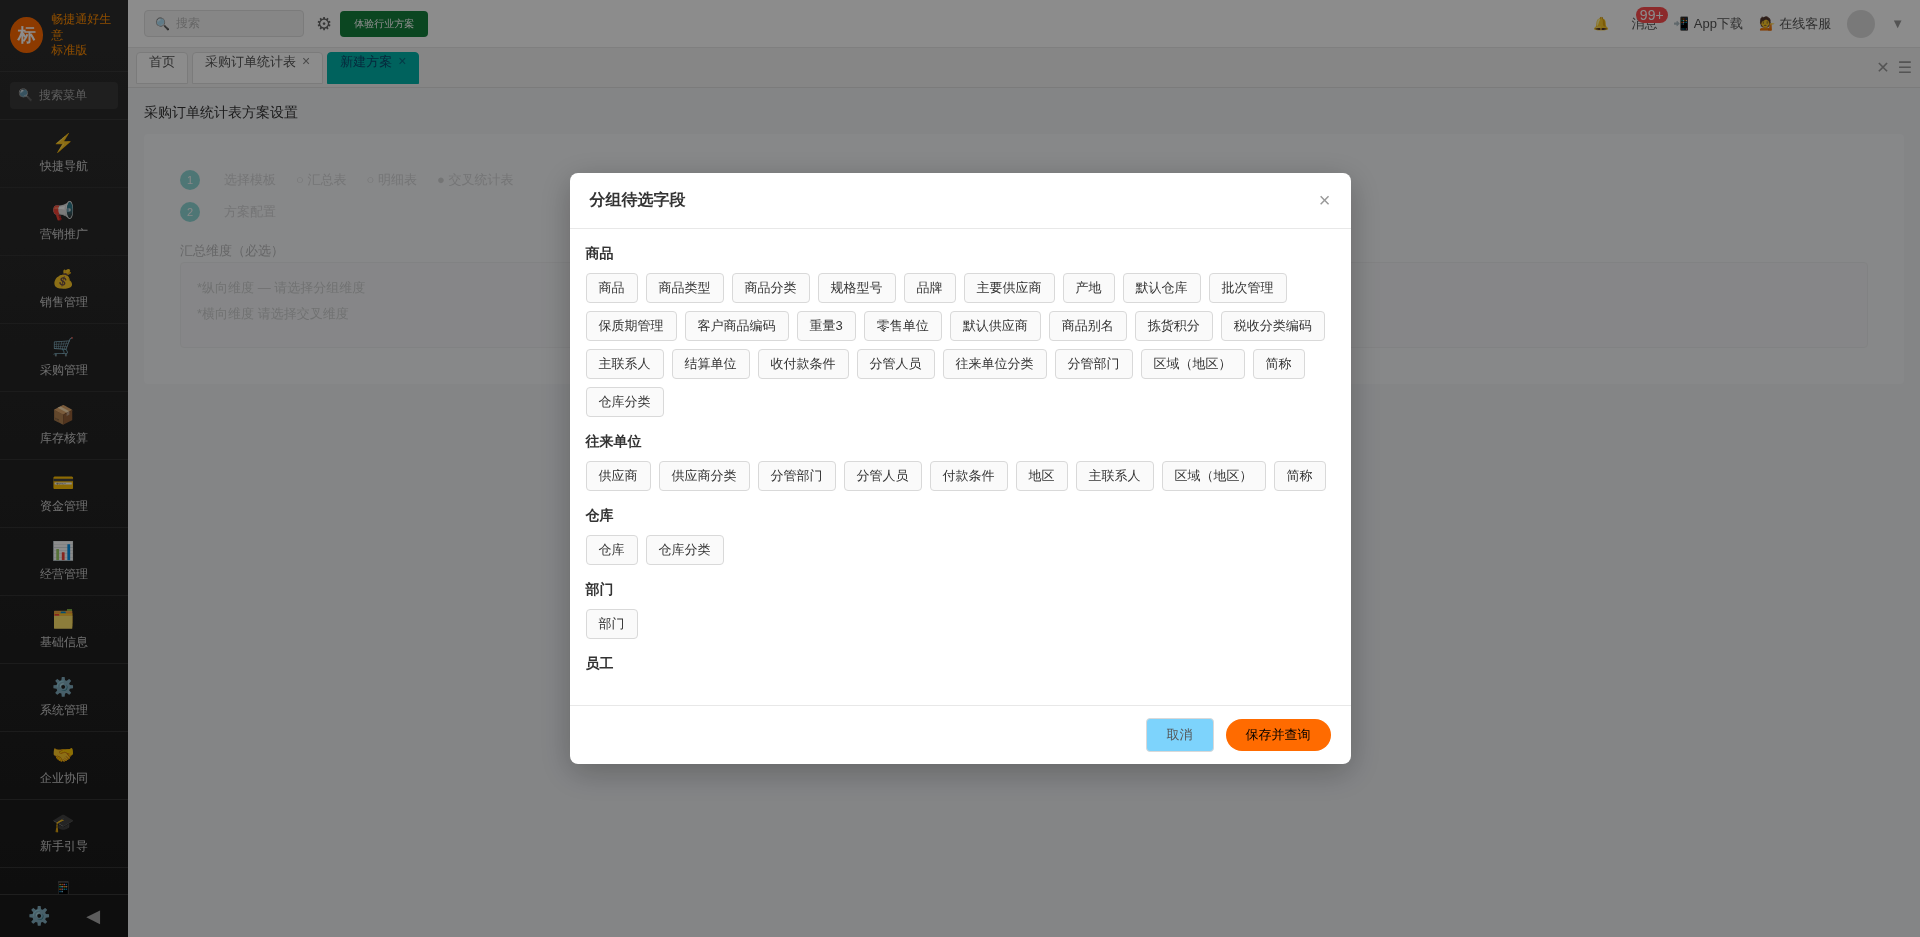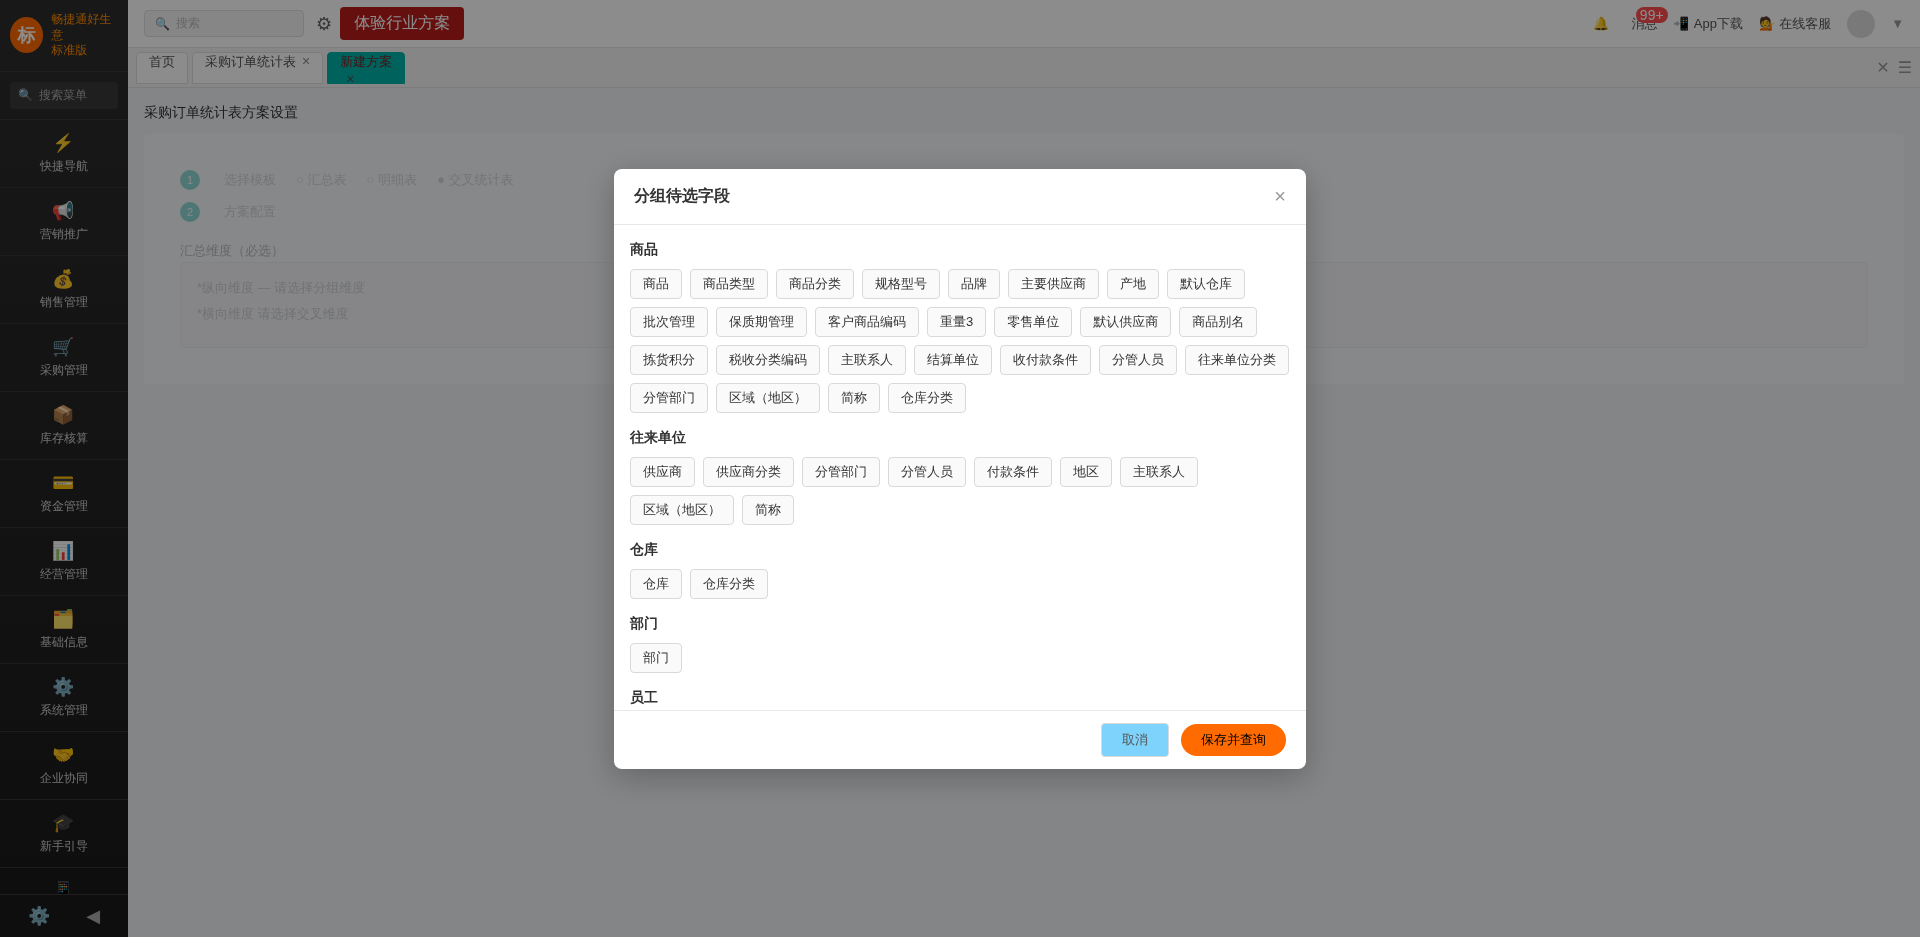--- a/index.html
+++ b/index.html
@@ -43,22 +43,22 @@
       background: #fff; display: flex; align-items: center; z-index: 99;
       border-bottom: 1px solid #e8e8e8; padding: 0 16px;
     }
     .header-left { display: flex; align-items: center; flex: 1; gap: 8px; }
     .header-search-box {
       display: flex; align-items: center; background: #f5f5f5; border: 1px solid #e0e0e0;
       border-radius: 4px; padding: 4px 10px; width: 160px; color: #999; font-size: 12px;
     }
     .header-gear { color: #666; font-size: 18px; cursor: pointer; margin-left: 4px; }
     .header-try-btn {
-      background: #b91c1c; color: white; border: none; border-radius: 4px;
-      padding: 6px 14px; cursor: pointer; font-size: 16px;
+      background: #15803d; color: white; border: none; border-radius: 4px;
+      padding: 6px 14px; cursor: pointer; font-size: 10px;
     }
     .header-right { display: flex; align-items: center; gap: 16px; color: #555; font-size: 13px; }
     .header-badge-wrap { position: relative; display: inline-flex; align-items: center; }
     .header-badge {
       position: absolute; top: -8px; right: -10px;
       background: #ff4d4f; color: white; font-size: 14px; border-radius: 10px;
       padding: 0 4px; min-width: 16px; text-align: center; line-height: 16px; height: 16px;
     }
     .header-icon-btn { display: flex; align-items: center; gap: 4px; cursor: pointer; }
     .header-avatar { width: 28px; height: 28px; background: #ddd; border-radius: 50%; }
@@ -68,42 +68,42 @@
       position: fixed; left: 128px; top: 48px; right: 0; height: 40px;
       background: #f5f5f5; display: flex; align-items: center; z-index: 98;
       border-bottom: 1px solid #e0e0e0; padding: 0 8px;
     }
     .tab-item {
       display: flex; align-items: flex-start; height: 32px; padding: 0 12px;
       background: #fff; border: 1px solid #e0e0e0; border-radius: 4px 4px 0 0;
       margin-right: 4px; cursor: pointer; font-size: 13px; color: #555;
       white-space: nowrap;
     }
-    .tab-item.active { background: #00b2a9; color: #7f1d1d; border-color: #00b2a9; flex-direction: column; }
+    .tab-item.active { background: #00b2a9; color: #0c4a6e; border-color: #00b2a9; }
     .tab-close { margin-left: 6px; color: inherit; font-size: 14px; opacity: 0.7; }
     .tab-end { margin-left: auto; display: flex; align-items: center; gap: 8px; color: #999; font-size: 16px; }
 
     
     .main-content {
       margin-left: 128px; margin-top: 88px; padding: 16px;
       min-height: calc(100vh - 88px); background: #f0f2f5;
     }
     .page-title { font-size: 14px; color: #333; margin-bottom: 12px; }
 
     
     .bg-form { background: #fff; border-radius: 4px; padding: 16px; opacity: 0.4; }
 
     
     .modal-overlay {
       position: fixed; left: 0; top: 0; right: 0; bottom: 0;
       background: rgba(0,0,0,0.45); z-index: 200;
       display: flex; align-items: center; justify-content: center;
     }
     .modal {
-      background: white; border-radius: 8px; width: 692px; max-height: 600px;
+      background: white; border-radius: 8px; width: 781px; max-height: 600px;
       display: flex; flex-direction: column; box-shadow: 0 8px 32px rgba(0,0,0,0.25);
     }
     .modal-header {
       display: flex; align-items: center; justify-content: space-between;
       padding: 16px 20px; border-bottom: 1px solid #e8e8e8; flex-shrink: 0;
     }
     .modal-title { font-size: 16px; font-weight: 600; color: #333; }
     .modal-close { cursor: pointer; color: #999; font-size: 20px; }
 
     .modal-body { flex: 1; overflow-y: auto; padding: 16px 16px; }

